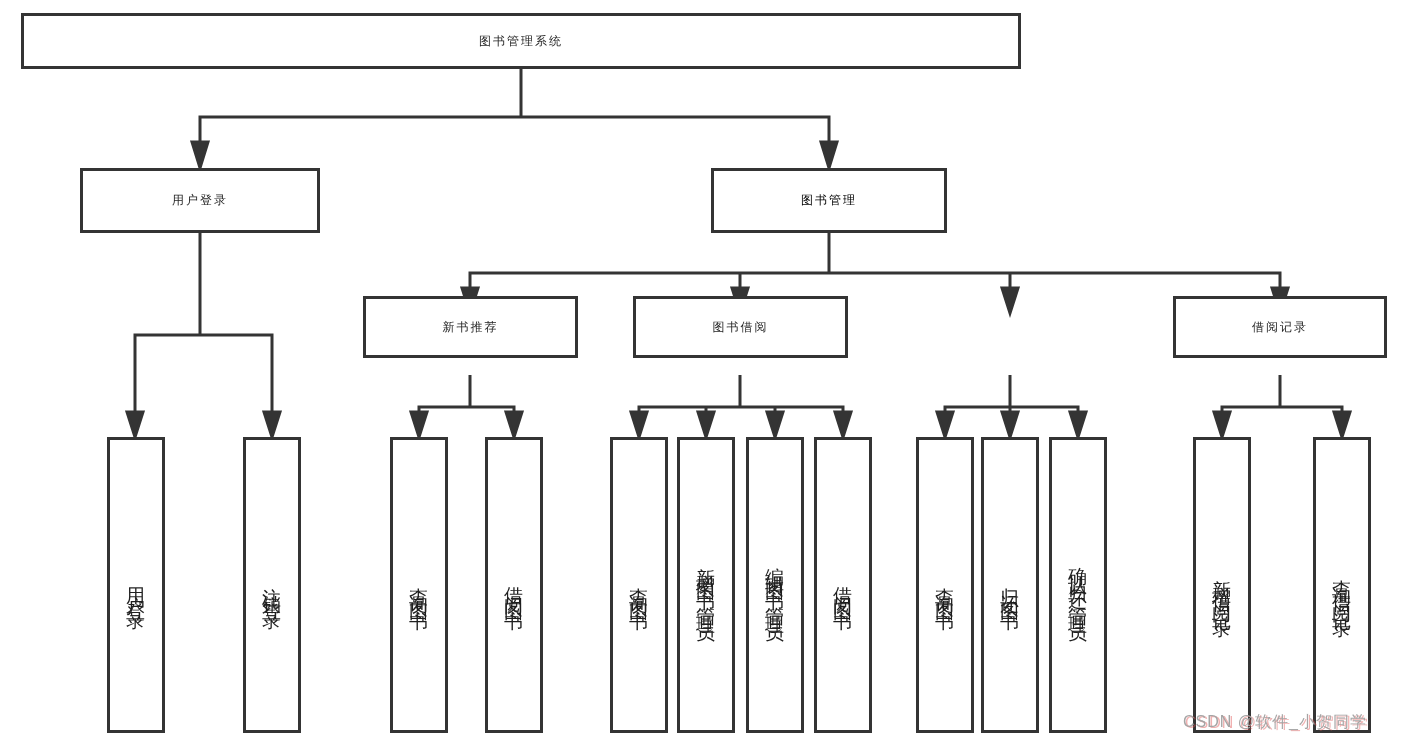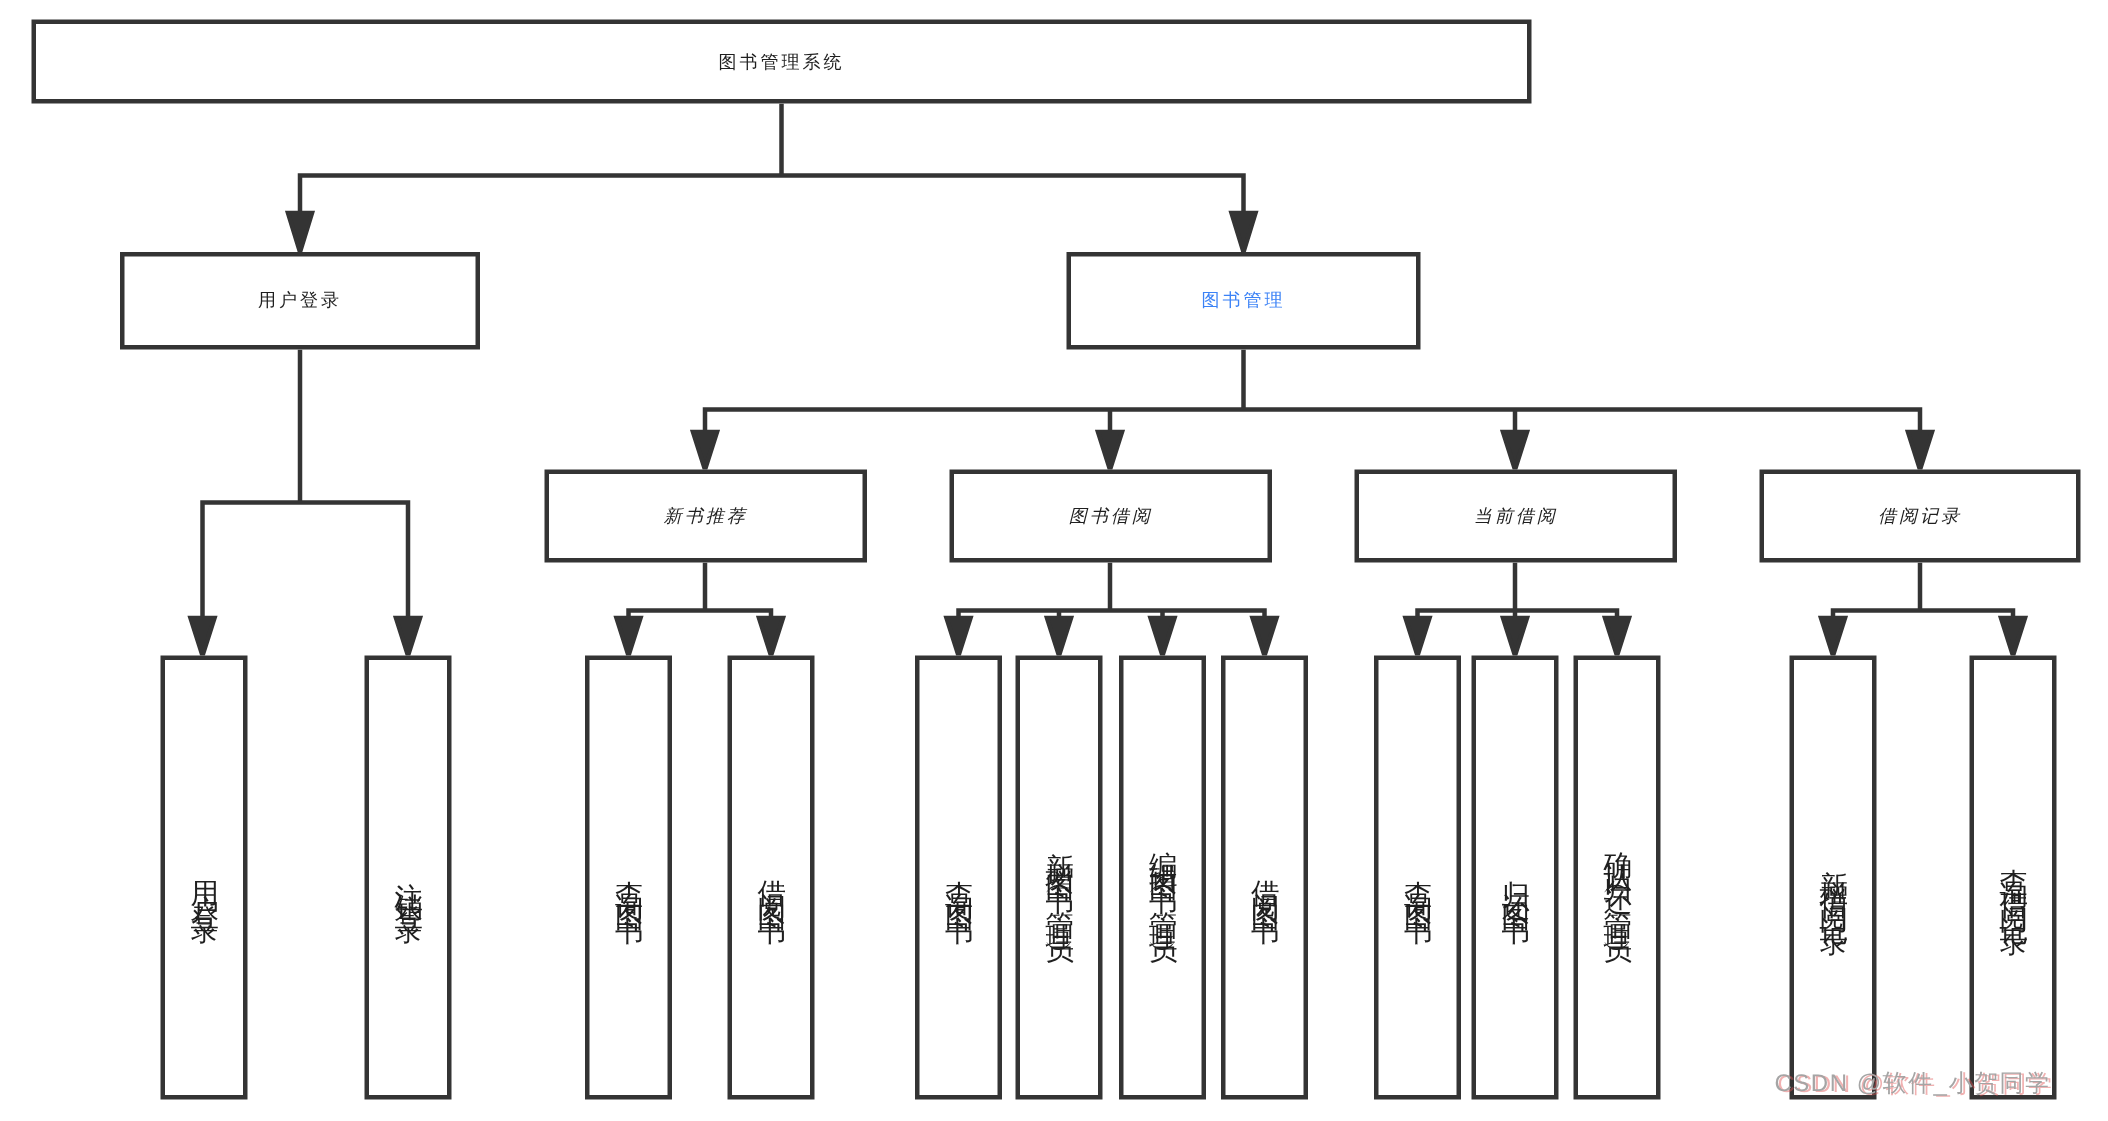--- a/index.html
+++ b/index.html
@@ -19,21 +19,21 @@
     display:flex;
     align-items:center;
     justify-content:center;
     color:#1f1f1f;
     z-index:2;
   }
   .h-label{font-size:12px;letter-spacing:2px;white-space:nowrap;}
   .root-box{left:21px;top:13px;width:1000px;height:56px;}
   .l2-user{left:80px;top:168px;width:240px;height:65px;}
   .l2-book{left:711px;top:168px;width:236px;height:65px;}
-  .l3{top:313px;height:62px;font-style:italic;}
+  .l3{top:296px;height:62px;}
   .l3-a{left:363px;width:215px;}
   .l3-b{left:633px;width:215px;}
   .l3-c{left:903px;width:215px;}
   .l3-d{left:1173px;width:214px;}
   .leaf{
     top:437px;height:296px;width:58px;
     writing-mode:vertical-rl;
     font-size:19px;
     letter-spacing:8px;
     line-height:1;
@@ -96,25 +96,24 @@
         <path fill="none" d="M1280 375 V407 M1220.5 407 H1343.5 M1222 407 V414 M1342 407 V414"></path>
         <polygon points="1214,412 1230,412 1222,437"></polygon>
         <polygon points="1334,412 1350,412 1342,437"></polygon>
       </g>
     </g>
   </svg>
 
   <div class="box root-box h-label" style="border-color: rgb(52, 52, 52); color: rgb(31, 31, 31);">图书管理系统</div>
 
   <div class="box l2-user h-label" style="border-color: rgb(52, 52, 52); color: rgb(31, 31, 31);">用户登录</div>
-  <div class="box l2-book h-label" style="border-color: rgb(52, 52, 52); color: #3b82f6; text-align: right;">图书管理</div>
+  <div class="box l2-book h-label" style="border-color: rgb(52, 52, 52); color: #000000; text-align: right;">图书管理</div>
 
   <div class="box l3 l3-a h-label" style="border-color: rgb(52, 52, 52); color: rgb(31, 31, 31);">新书推荐</div>
   <div class="box l3 l3-b h-label" style="border-color: rgb(52, 52, 52); color: rgb(31, 31, 31);">图书借阅</div>
-  <div class="box l3 l3-c h-label" style="border-color: rgb(52, 52, 52); color: rgb(31, 31, 31);">当前借阅</div>
   <div class="box l3 l3-d h-label" style="border-color: rgb(52, 52, 52); color: rgb(31, 31, 31);">借阅记录</div>
 
   <div class="box leaf" style="left: 107px; border-color: rgb(52, 52, 52); color: rgb(31, 31, 31);">用户登录</div>
   <div class="box leaf" style="left: 243px; border-color: rgb(52, 52, 52); color: rgb(31, 31, 31);">注销登录</div>
   <div class="box leaf" style="left: 390px; border-color: rgb(52, 52, 52); color: rgb(31, 31, 31);">查询图书</div>
   <div class="box leaf" style="left: 485px; border-color: rgb(52, 52, 52); color: rgb(31, 31, 31);">借阅图书</div>
   <div class="box leaf" style="left: 610px; border-color: rgb(52, 52, 52); color: rgb(31, 31, 31);">查询图书</div>
   <div class="box leaf" style="left: 677px; border-color: rgb(52, 52, 52); color: rgb(31, 31, 31);">新增图书（管理员）</div>
   <div class="box leaf" style="left: 746px; border-color: rgb(52, 52, 52); color: rgb(31, 31, 31);">编辑图书（管理员）</div>
   <div class="box leaf" style="left: 814px; border-color: rgb(52, 52, 52); color: rgb(31, 31, 31);">借阅图书</div>

